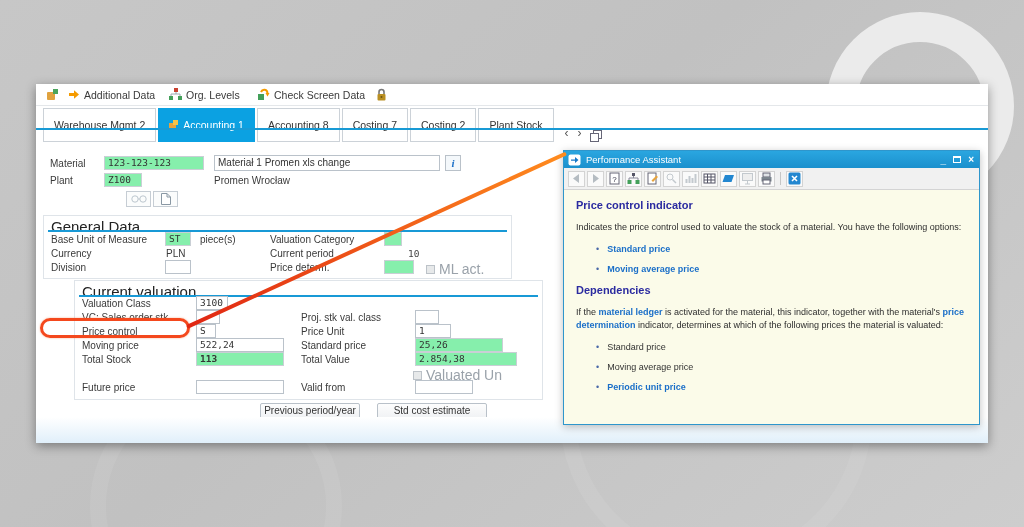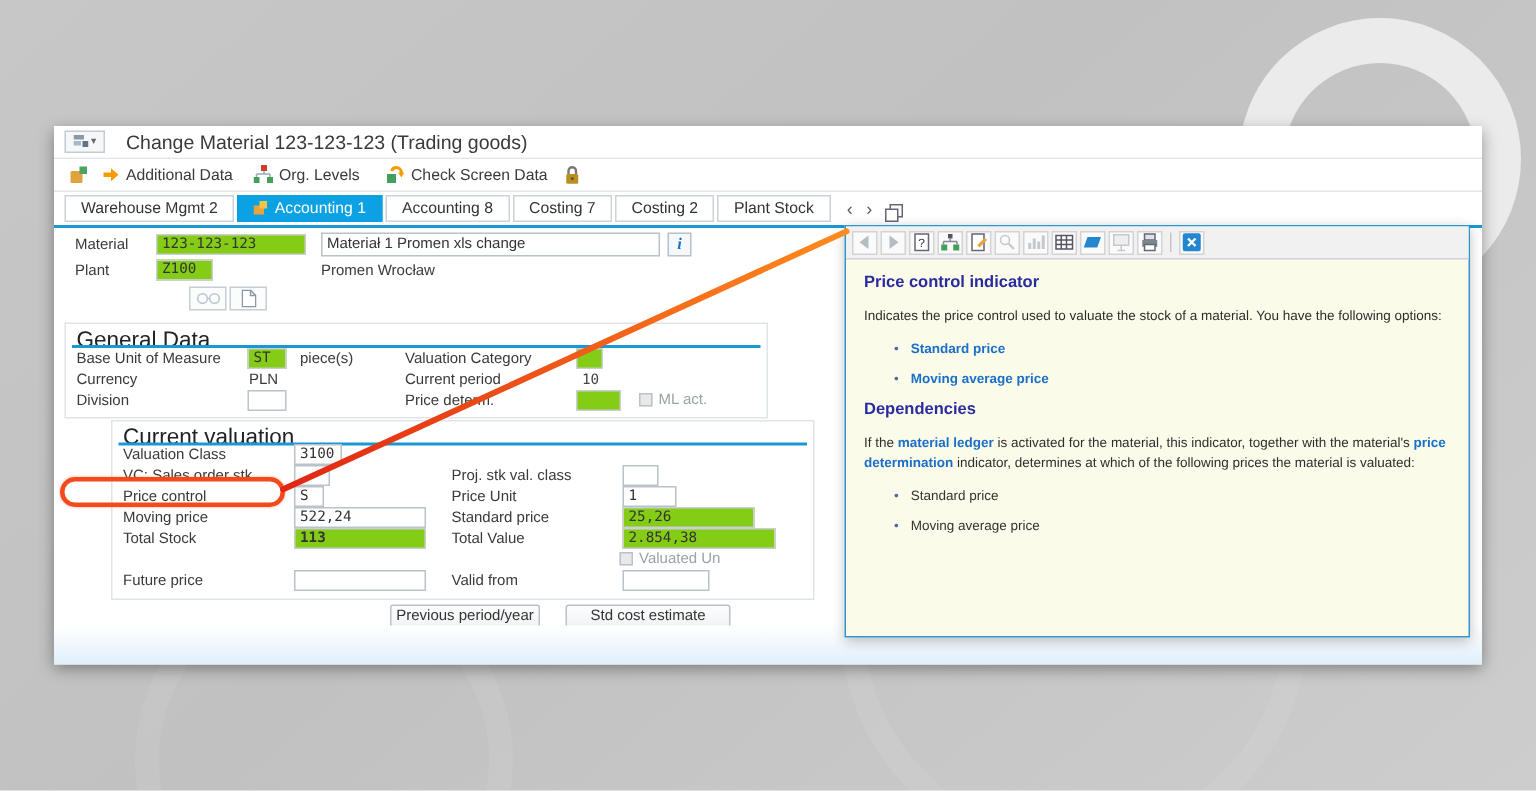--- a/index.html
+++ b/index.html
@@ -16,40 +16,40 @@
   .titlebar{height:21px;border-bottom:1px solid #e4e7ea;position:relative;}
   .win-icon-btn{position:absolute;left:7px;top:3px;width:27px;height:15px;border:1px solid #c4ccd3;background:#f6f7f8;
     box-sizing:border-box;display:flex;align-items:center;justify-content:center;gap:2px;}
   .caret{font-size:7px;color:#667;line-height:1;}
   .win-title{position:absolute;left:48px;top:3px;font-size:13px;color:#3a3a3a;white-space:nowrap;}
   .toolbar{height:21px;border-bottom:1px solid #e4e7ea;position:relative;}
   .titem{position:absolute;top:3px;height:15px;display:flex;align-items:center;gap:4px;font-size:10.5px;color:#3a3a3a;white-space:nowrap;}
   
   .tabstrip{position:relative;height:24px;}
   .tabs{position:absolute;left:7px;top:2px;display:flex;align-items:flex-end;}
-  .tab{height:18px;box-sizing:border-box;padding:0 10px;border:1px solid #ccd2d8;background:#fff;
+  .tab{height:18px;box-sizing:border-box;padding:16px 10px;border:1px solid #ccd2d8;background:#fff;
     font-size:10.5px;color:#333;margin-right:2px;display:flex;align-items:center;gap:4px;}
   .tab.active{background:#0ba1e2;border-color:#0ba1e2;color:#fff;}
   .tabnav{font-size:12px;color:#555;margin-left:9px;line-height:18px;}
   .tabnav-copy{margin-left:8px;display:flex;align-items:center;}
   .tabrule{position:absolute;left:0;right:0;top:22px;height:2px;background:#189ad5;}
   
   .formarea{position:absolute;left:0;top:66px;right:0;bottom:0;}
   .lbl,.stat{position:absolute;font-size:10px;color:#3a3a3a;white-space:nowrap;}
   .mono{font-family:"DejaVu Sans Mono",monospace;font-size:9.5px;color:#444;}
   .fld{position:absolute;height:14px;box-sizing:border-box;border:1px solid #bac2ca;background:#fff;
     font-family:"DejaVu Sans Mono",monospace;font-size:9.5px;line-height:12px;color:#333;padding:0 3px;white-space:nowrap;overflow:hidden;}
-  .fld.ro{background:#84cc16;border-color:#c9cfd5;}
+  .fld.ro{background:#86efac;border-color:#c9cfd5;}
   .fld.txt{font-family:"Liberation Sans",sans-serif;font-size:10px;}
   .gbox{position:absolute;border:1px solid #dfe4e9;background:#fff;}
   .gtitle{position:absolute;left:7px;top:2px;font-size:15px;color:#222;white-space:nowrap;}
   .grule{position:absolute;left:4px;right:4px;top:14px;height:2px;background:#1899d6;}
   .cb{position:absolute;display:flex;align-items:center;gap:4px;}
   .cbbox{width:9px;height:9px;box-sizing:border-box;border:1px solid #bcc2c8;background:#e7e9ea;}
-  .cblbl{font-size:10px;color:#9aa2aa;white-space:nowrap;}
+  .cblbl{font-size:14px;color:#9aa2aa;white-space:nowrap;}
   .btn{position:absolute;height:16px;box-sizing:border-box;border:1px solid #b9c1c9;border-radius:2px;
     background:linear-gradient(#fdfdfd,#f0f2f4);font-size:10px;color:#333;text-align:center;line-height:14px;}
   .iconbtn{position:absolute;width:25px;height:16px;box-sizing:border-box;border:1px solid #c6cdd4;background:#fbfcfc;
     display:flex;align-items:center;justify-content:center;}
   .infobtn{position:absolute;width:16px;height:16px;box-sizing:border-box;border:1px solid #b9c1c9;background:#f4f8fb;
     text-align:center;line-height:14px;font-family:"Liberation Serif",serif;font-style:italic;font-weight:bold;
     font-size:11px;color:#1c70c8;}
   .bottomband{position:absolute;left:0;right:0;bottom:0;height:26px;background:linear-gradient(#ffffff,#e0effa);}
   
   .pa{position:absolute;left:563px;top:150px;width:417px;height:275px;z-index:10;
@@ -79,31 +79,20 @@
 </head>
 <body>
 
 <div>
   <div class="deco" style="left:560px;top:260px;width:280px;height:280px;"></div>
   <div class="deco" style="left:90px;top:380px;width:220px;height:220px;"></div>
   <div class="ring"></div>
 
   <div class="window">
 
-    <div class="titlebar">
-      <span class="win-icon-btn">
-        <svg width="10" height="9">
-            <rect x="0" y="0" width="7" height="3" fill="#8899a8"></rect>
-            <rect x="0" y="4" width="5" height="3" fill="#aab8c4"></rect>
-            <rect x="6" y="4" width="4" height="4" fill="#5f7486"></rect>
-          </svg>
-        <span class="caret">▾</span>
-      </span>
-      <span class="win-title">Change Material 123-123-123 (Trading goods)</span>
-    </div>
 
     <div class="toolbar">
       <span class="titem" style="left:10px;">
         <svg width="13" height="13">
             <rect x="1" y="4" width="8" height="8" rx="1" fill="#e0a23f"></rect>
             <rect x="7" y="1" width="5" height="5" fill="#4aa45c"></rect>
           </svg>
       </span>
       <span class="titem" style="left:32px;">
         <svg width="12" height="11">
@@ -203,21 +192,21 @@
         <div class="grule"></div>
         <span class="lbl" style="left:7px;top:18px;">Base Unit of Measure</span>
         <div class="fld ro" style="left:121px;top:16px;width:26px;">ST</div>
         <span class="stat" style="left:156px;top:18px;">piece(s)</span>
         <span class="lbl" style="left:226px;top:18px;">Valuation Category</span>
         <div class="fld ro" style="left:340px;top:16px;width:18px;"></div>
 
         <span class="lbl" style="left:7px;top:32px;">Currency</span>
         <span class="stat" style="left:122px;top:32px;">PLN</span>
         <span class="lbl" style="left:226px;top:32px;">Current period</span>
-        <span class="stat mono" style="left:344px;top:32px;">10</span>
+        <span class="stat mono" style="left:364px;top:32px;">10</span>
 
         <span class="lbl" style="left:7px;top:46px;">Division</span>
         <div class="fld" style="left:121px;top:44px;width:26px;"></div>
         <span class="lbl" style="left:226px;top:46px;">Price determ.</span>
         <div class="fld ro" style="left:340px;top:44px;width:30px;"></div>
         <span class="cb" style="left:382px;top:45px;">
           <span class="cbbox"></span>
           <span class="cblbl">ML act.</span>
         </span>
       </div>
@@ -261,20 +250,32 @@
       </div>
 
       <div class="btn" style="left:224px;top:253px;width:100px;">Previous period/year</div>
       <div class="btn" style="left:341px;top:253px;width:110px;">Std cost estimate</div>
 
       <div class="bottomband"></div>
     </div>
   </div>
 
   <div class="pa">
+    <div class="pa-titlebar">
+      <svg width="13" height="12" style="margin-left:4px;">
+          <rect x="0.5" y="0.5" width="12" height="11" rx="2" fill="#fff"></rect>
+          <path d="M3 5.5 h4 V3 L10.5 6 7 9 V6.8 H3 z" fill="#1878c8"></path>
+        </svg>
+      <span class="pa-title">Performance Assistant</span>
+      <span class="pa-controls">
+        <span class="wc">_</span>
+        <span class="maxbox"></span>
+        <span class="wc">×</span>
+      </span>
+    </div>
     <div class="pa-toolbar">
       <span class="ticon">
           <svg width="13" height="13">
             <path d="M9 2 L3 6.5 L9 11 z" fill="#b5bcc2"></path>
           </svg>
         </span>
       <span class="ticon">
           <svg width="13" height="13">
             <path d="M4 2 L10 6.5 L4 11 z" fill="#b5bcc2"></path>
           </svg>
@@ -347,19 +348,20 @@
       <p class="pa-p">Indicates the price control used to valuate the stock of a material. You have the following options:</p>
       <ul class="pa-ul">
         <li><a class="hlink">Standard price</a></li>
         <li><a class="hlink">Moving average price</a></li>
       </ul>
       <div class="pa-h">Dependencies</div>
       <p class="pa-p"><span>If the </span><a class="hlink">material ledger</a><span> is activated for the material, this indicator, together with the material's </span><a class="hlink">price determination</a><span> indicator, determines at which of the following prices the material is valuated:</span></p>
       <ul class="pa-ul">
         <li><span>Standard price</span></li>
         <li><span>Moving average price</span></li>
+        <li><a class="hlink">Periodic unit price</a></li>
       </ul>
     </div>
   </div>
 
   <div class="ann-ellipse"></div>
   <div class="ann-line"></div>
 </div>
 
 </body></html>

